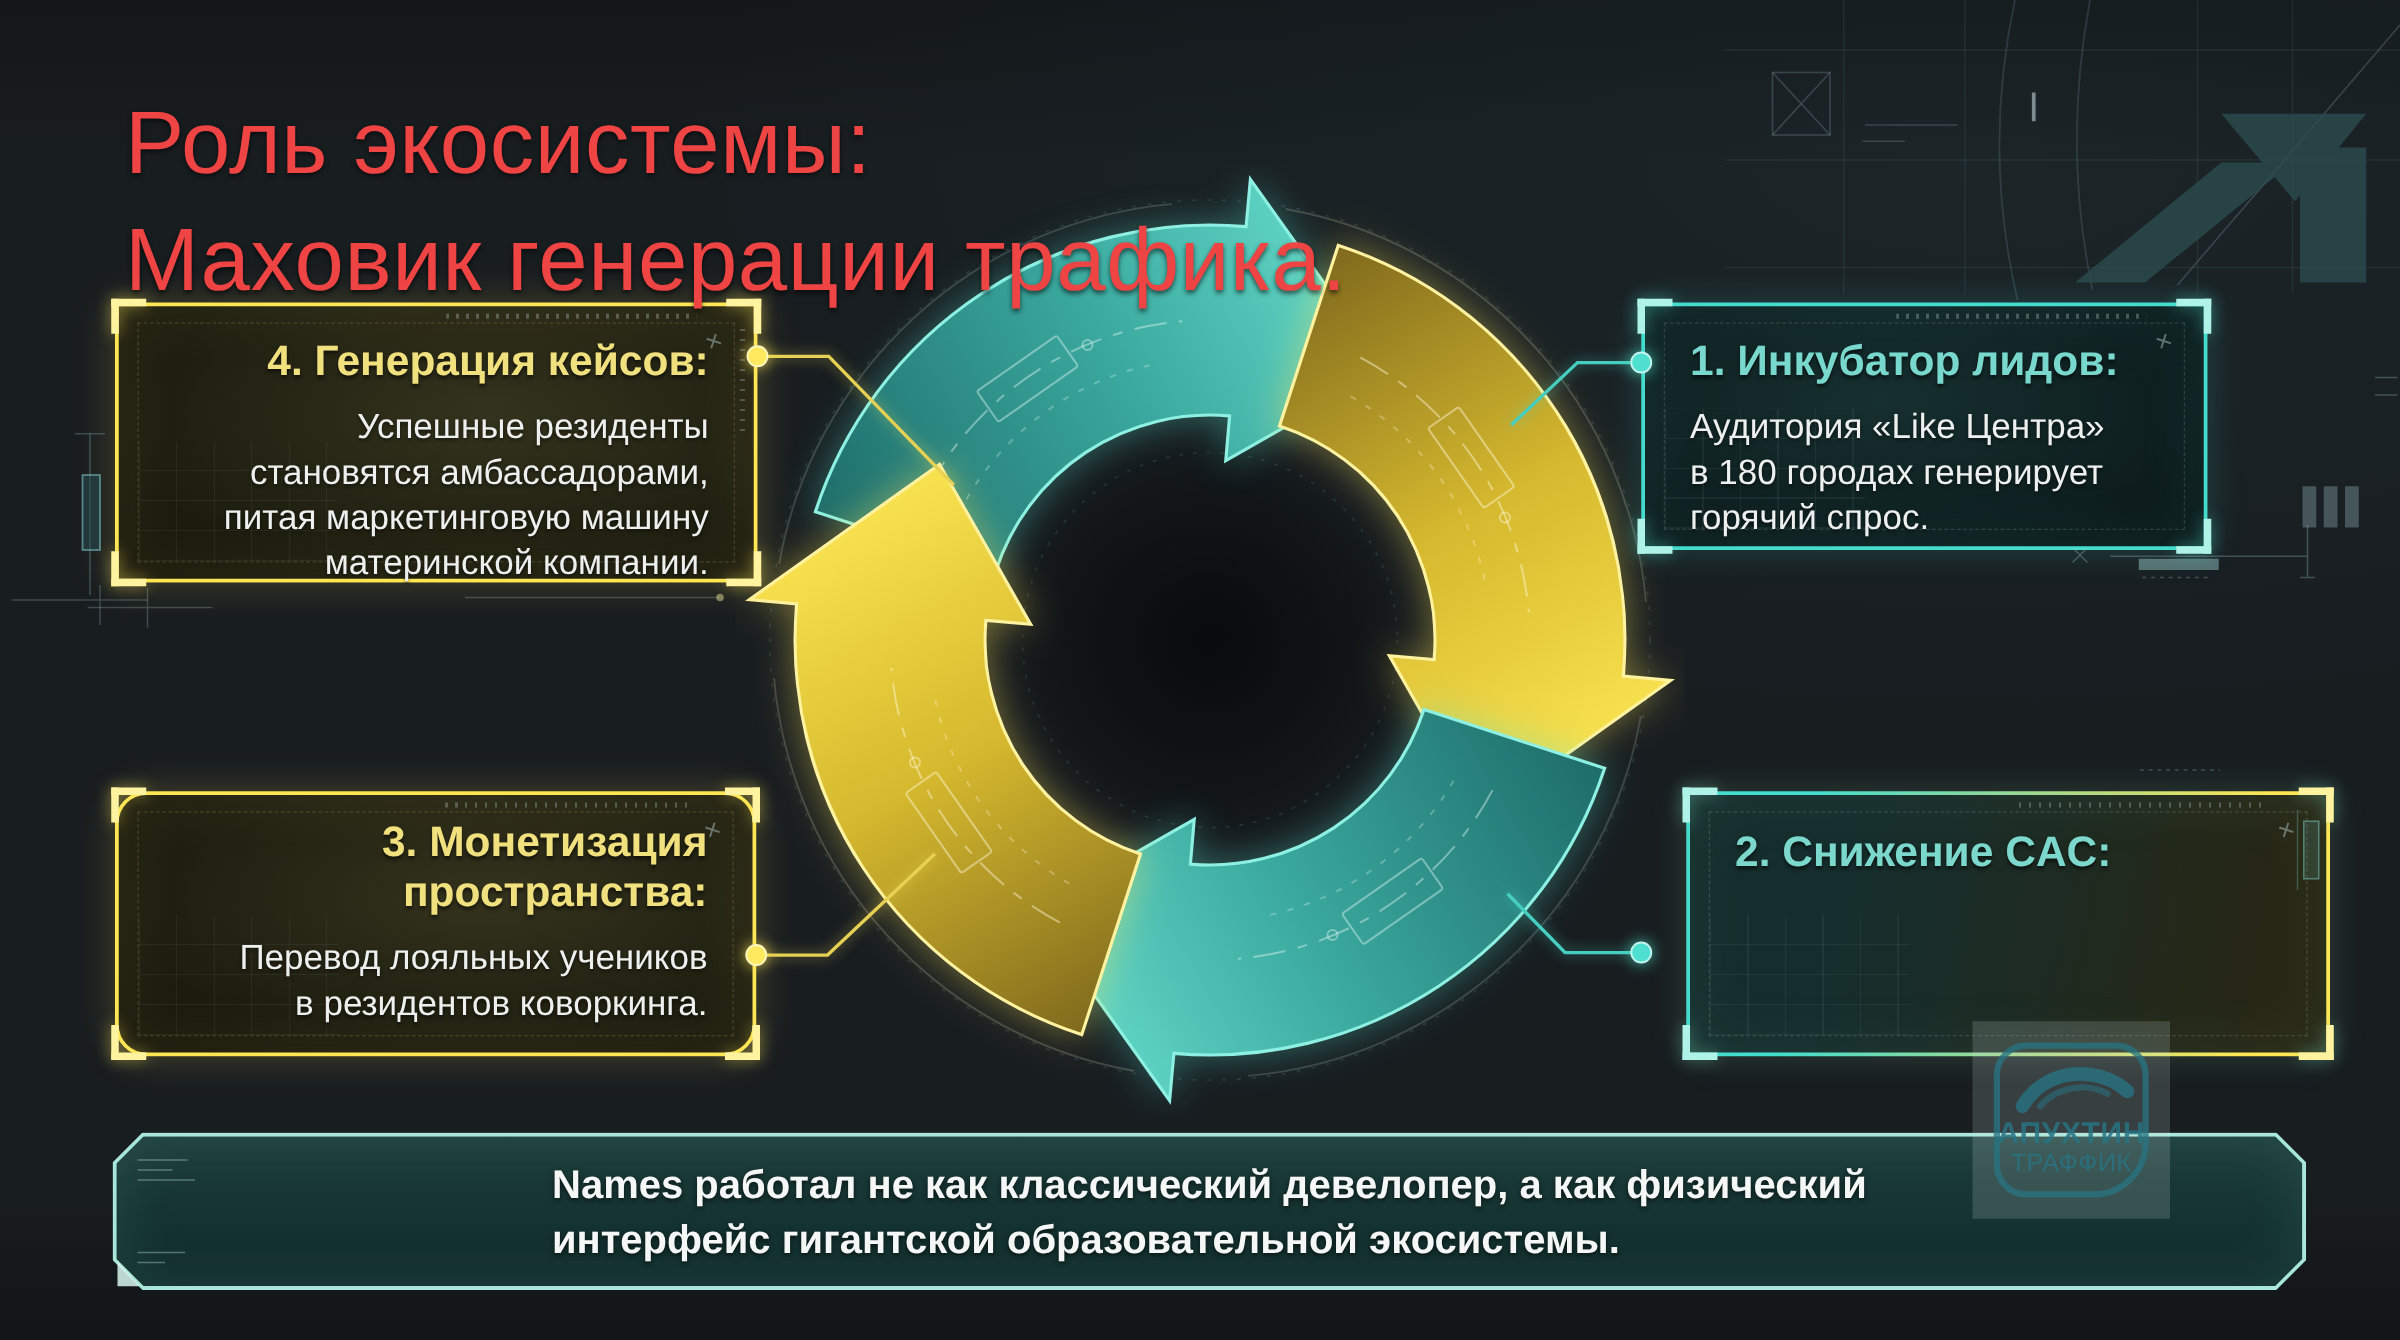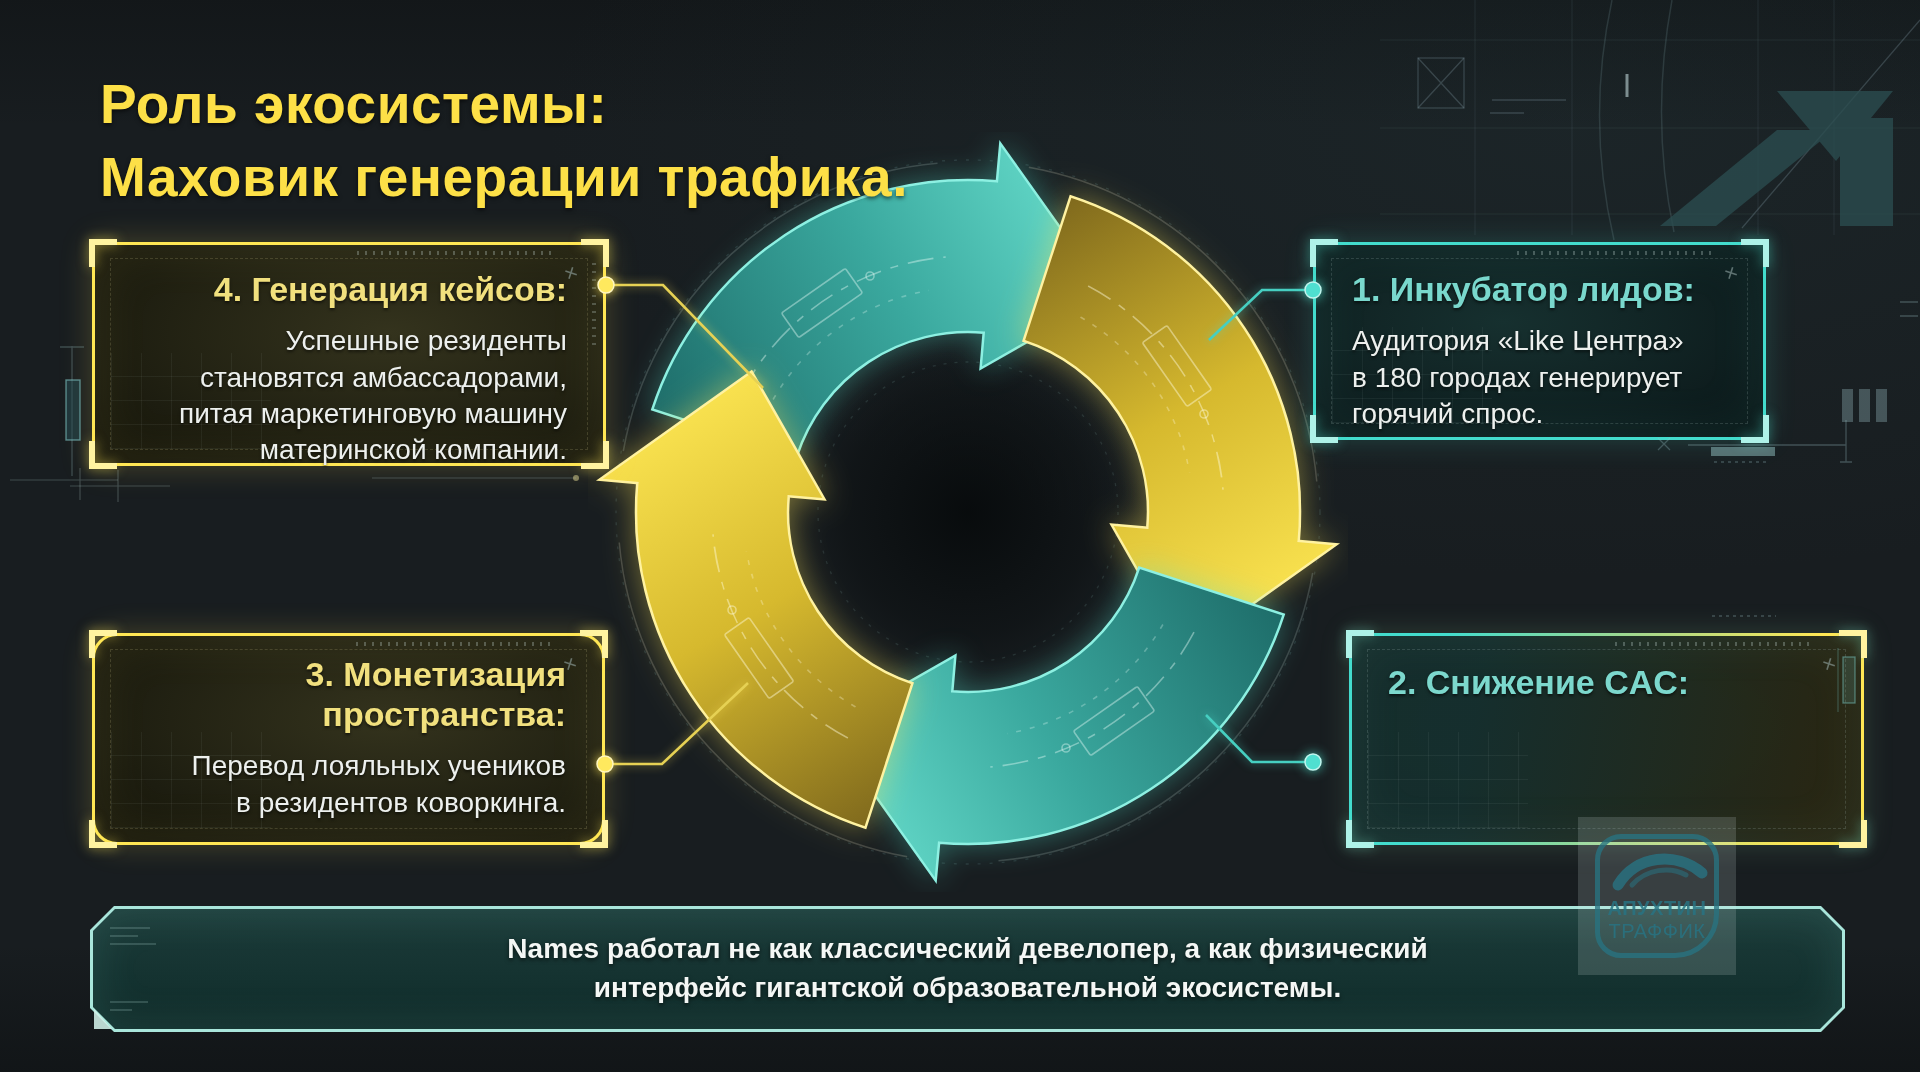--- a/index.html
+++ b/index.html
@@ -6,22 +6,22 @@
   .stage{position:relative;width:1920px;height:1072px;overflow:hidden;
     background:#181d20;font-family:"Liberation Sans",sans-serif;color:#eef1ee;}
   .stage *{box-sizing:border-box;}
   .vignette{position:absolute;inset:0;z-index:1;pointer-events:none;
     background:
       radial-gradient(90% 70% at 82% 12%, rgba(46,76,80,.16), transparent 60%),
       radial-gradient(130% 140% at 50% 45%, transparent 55%, rgba(0,0,0,.55) 100%),
       linear-gradient(180deg, rgba(10,12,13,.35), transparent 12%, transparent 88%, rgba(8,10,11,.4));}
 
   
-  .title{position:absolute;left:100px;top:68px;z-index:4;font-weight:700;
-    font-size:55px;line-height:1.32;letter-spacing:.5px;color:#fde047;
+  .title{position:absolute;left:100px;top:68px;z-index:4;font-weight:400;
+    font-size:71px;line-height:1.32;letter-spacing:.5px;color:#ef4444;
     text-shadow:0 2px 4px rgba(0,0,0,.6);}
 
   
   .box{position:absolute;z-index:3;border:3px solid var(--bc);
     text-shadow:0 2px 3px rgba(0,0,0,.55);}
   .box .heading{margin:0;font-size:34px;font-weight:700;line-height:1.18;
     white-space:pre-line;color:var(--hc);}
   .box .body{margin:14px 0 0;font-size:28px;font-weight:400;line-height:1.30;
     white-space:pre-line;color:#edf0ee;}
   .theme-yellow{--bc:#ffe754;--hc:#f1e07e;--ca:#fff3a0;--cg:rgba(255,230,90,.55);
@@ -69,31 +69,31 @@
   .deco{position:absolute;left:0;top:0;z-index:5;pointer-events:none;}
 
   
   .banner{position:absolute;left:90px;top:906px;width:1755px;height:126px;z-index:3;
     background:#a9e6db;filter:drop-shadow(0 0 12px rgba(120,230,212,.45));
     clip-path:polygon(24px 0,calc(100% - 24px) 0,100% 24px,100% calc(100% - 24px),calc(100% - 24px) 100%,24px 100%,0 calc(100% - 24px),0 24px);}
   .banner-inner{position:absolute;inset:3px;display:flex;align-items:center;justify-content:center;
     background:linear-gradient(180deg,#1d3c3a 0%,#143230 60%,#112b29 100%);
     box-shadow:inset 0 0 46px rgba(120,220,205,.14);
     clip-path:polygon(22px 0,calc(100% - 22px) 0,100% 22px,100% calc(100% - 22px),calc(100% - 22px) 100%,22px 100%,0 calc(100% - 22px),0 22px);}
-  .banner-text{font-size:28px;font-weight:700;line-height:1.38;text-align:center;
+  .banner-text{font-size:32px;font-weight:700;line-height:1.38;
     white-space:pre-line;color:#f4f7f5;text-shadow:0 2px 4px rgba(0,0,0,.6);}
 
   
   .wm{position:absolute;left:1578px;top:817px;width:158px;height:158px;z-index:6;
     background:rgba(222,234,233,.17);display:flex;align-items:center;justify-content:center;}
   .wm-logo{position:relative;width:124px;height:124px;border:5px solid rgba(40,115,130,.78);
     border-radius:26px 26px 44px 26px;display:flex;flex-direction:column;
     align-items:center;justify-content:flex-end;padding-bottom:10px;}
   .wm-swoosh{position:absolute;top:8px;left:10px;}
-  .wm-t1{font-size:20px;font-weight:700;letter-spacing:.5px;color:rgba(40,115,130,.85);line-height:1.05;}
+  .wm-t1{font-size:24px;font-weight:700;letter-spacing:.5px;color:rgba(40,115,130,.85);line-height:1.05;}
   .wm-t2{font-size:20px;font-weight:400;letter-spacing:.5px;color:rgba(40,115,130,.85);line-height:1.2;}
 </style>
 </head>
 <body>
 
 <div class="stage">
   <div class="vignette"></div>
 
   <div class="title">
     <div>Роль экосистемы:</div>

